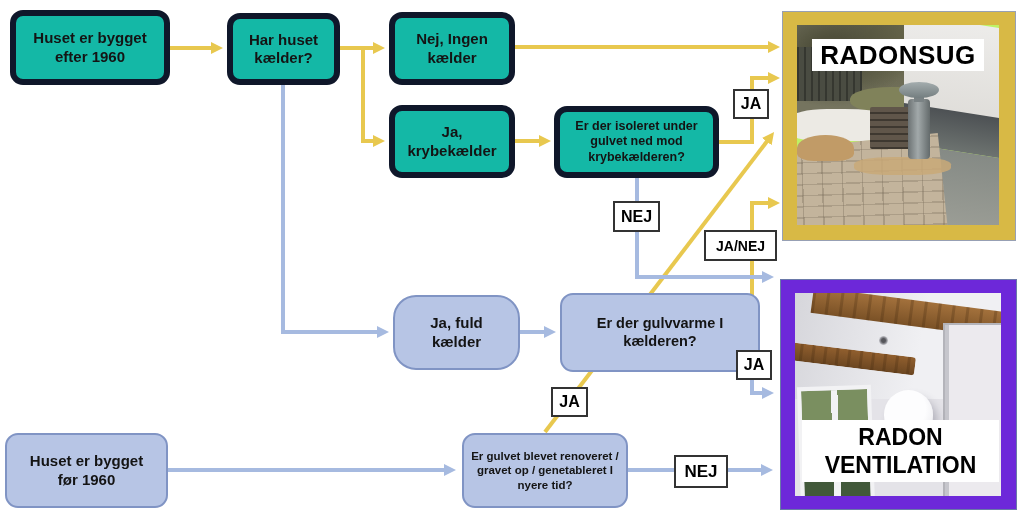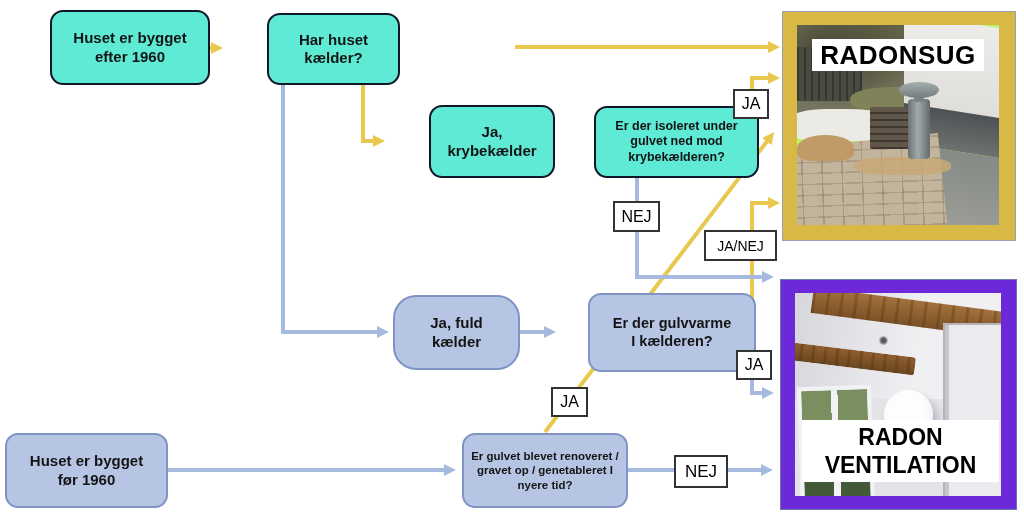--- a/index.html
+++ b/index.html
@@ -3,26 +3,26 @@
 <meta charset="utf-8">
 <style>
   html,body{margin:0;padding:0;background:#fff;}
   .canvas{position:relative;width:1024px;height:515px;background:#fff;overflow:hidden;
           font-family:"Liberation Sans",sans-serif;}
 
   
   .node{position:absolute;display:flex;align-items:center;justify-content:center;
         text-align:center;font-weight:700;color:#141414;border-radius:13px;
         box-sizing:border-box;line-height:1.22;padding:2px 10px;}
-  .node.y{background:#5eead4;border:2px solid #0f172a;margin-left:40px;}
+  .node.y{background:#14b8a6;border:6px solid #0f172a;}
   .node.b{background:#b7c5e5;border:2px solid #8094c4;}
 
   
   .elabel{position:absolute;display:flex;align-items:center;justify-content:center;
-          background:#fff;border:2px solid #333;color:#000;font-weight:400;
+          background:#fff;border:2px solid #333;color:#000;font-weight:700;
           box-sizing:border-box;}
 
   
   .frame{position:absolute;box-sizing:border-box;}
   .photo{position:absolute;overflow:hidden;}
   .photo *{position:absolute;}
   .caption{position:absolute;background:#fff;color:#000;font-weight:700;
            display:flex;align-items:center;justify-content:center;text-align:center;
            z-index:30;}
 
@@ -118,30 +118,31 @@
       <polyline points="520,332 546,332" marker-end="url(#mB)"></polyline>
       <polyline points="637,178 637,277 764,277" marker-end="url(#mB)"></polyline>
       <polyline points="728,332 752,332 752,393 764,393" marker-end="url(#mB)"></polyline>
       <polyline points="168,470 446,470" marker-end="url(#mB)"></polyline>
       <polyline points="628,470 763,470" marker-end="url(#mB)"></polyline>
     </g>
   </svg>
 
   <div class="node y" style="left:10px;top:10px;width:160px;height:75px;font-size:15px;">Huset er bygget efter 1960</div>
 
-  <div class="node y" style="left:227px;top:13px;width:133px;height:72px;font-size:15px;">Har huset kælder?</div>
+  <div class="node y" style="left:227px;top:13px;width:113px;height:72px;font-size:15px;">Har huset kælder?</div>
 
+  <div class="node y" style="left:389px;top:12px;width:126px;height:73px;font-size:15px;padding:2px 18px;">Nej, Ingen kælder</div>
 
   <div class="node y" style="left:389px;top:105px;width:126px;height:73px;font-size:15px;padding:2px 6px;">Ja, krybekælder</div>
 
   <div class="node y" style="left:554px;top:106px;width:165px;height:72px;font-size:12.5px;padding:14px 8px;">Er der isoleret under gulvet ned mod krybekælderen?</div>
 
   <div class="node b" style="left:393px;top:295px;width:127px;height:75px;font-size:15px;padding:2px 24px;border-radius:23px;">Ja, fuld kælder</div>
 
-  <div class="node b" style="left:588px;top:293px;width:168px;height:79px;font-size:14.5px;padding:12px 20px;">Er der gulvvarme I kælderen?</div>
+  <div class="node b" style="left:560px;top:293px;width:200px;height:79px;font-size:14.5px;padding:12px 20px;">Er der gulvvarme I kælderen?</div>
 
   <div class="node b" style="left:5px;top:433px;width:163px;height:75px;font-size:15px;padding:8px 22px;">Huset er bygget før 1960</div>
 
   <div class="node b" style="left:462px;top:433px;width:166px;height:75px;font-size:11.5px;padding:10px 7px;">Er gulvet blevet renoveret / gravet op / genetableret I nyere tid?</div>
 
   <div class="elabel" style="left:733px;top:89px;width:36px;height:30px;font-size:16px;">JA</div>
 
   <div class="elabel" style="left:613px;top:201px;width:47px;height:31px;font-size:16px;">NEJ</div>
 
   <div class="elabel" style="left:704px;top:230px;width:73px;height:31px;font-size:14px;">JA/NEJ</div>

